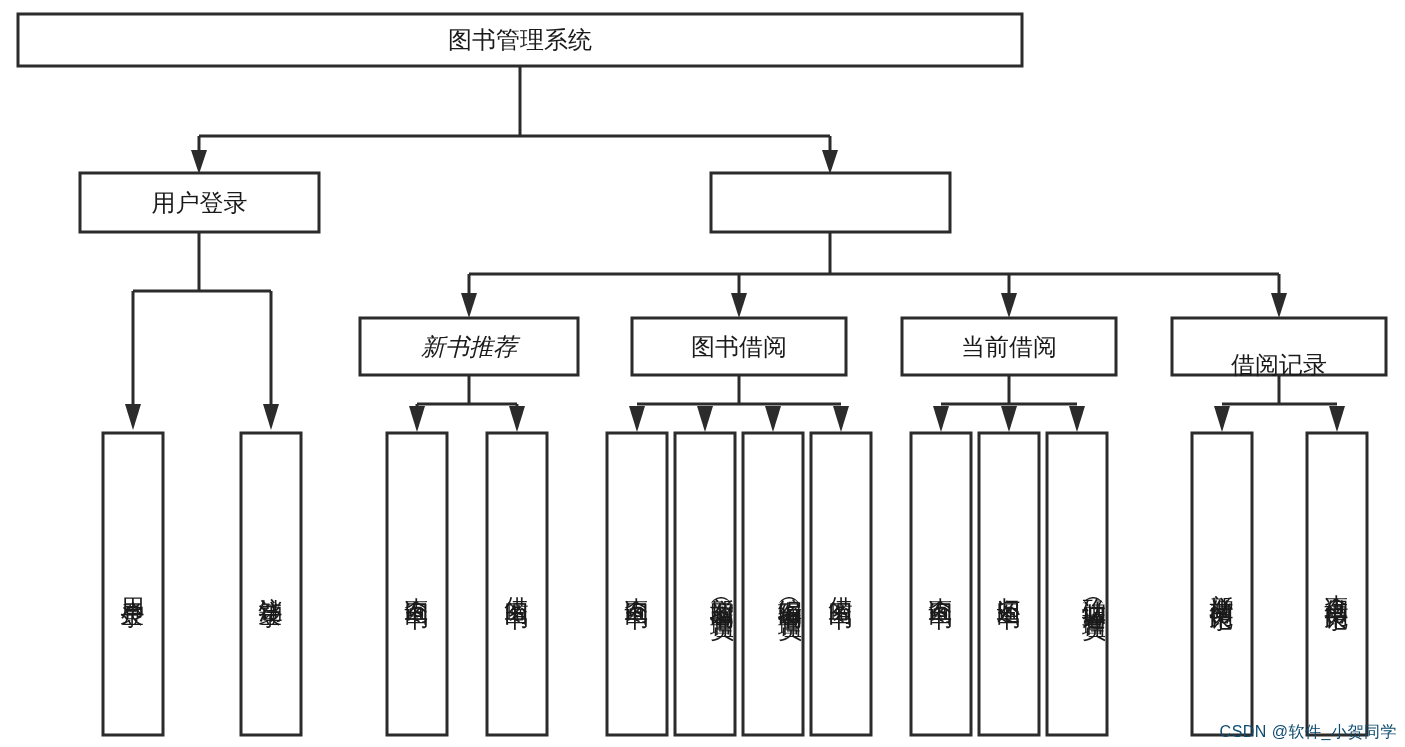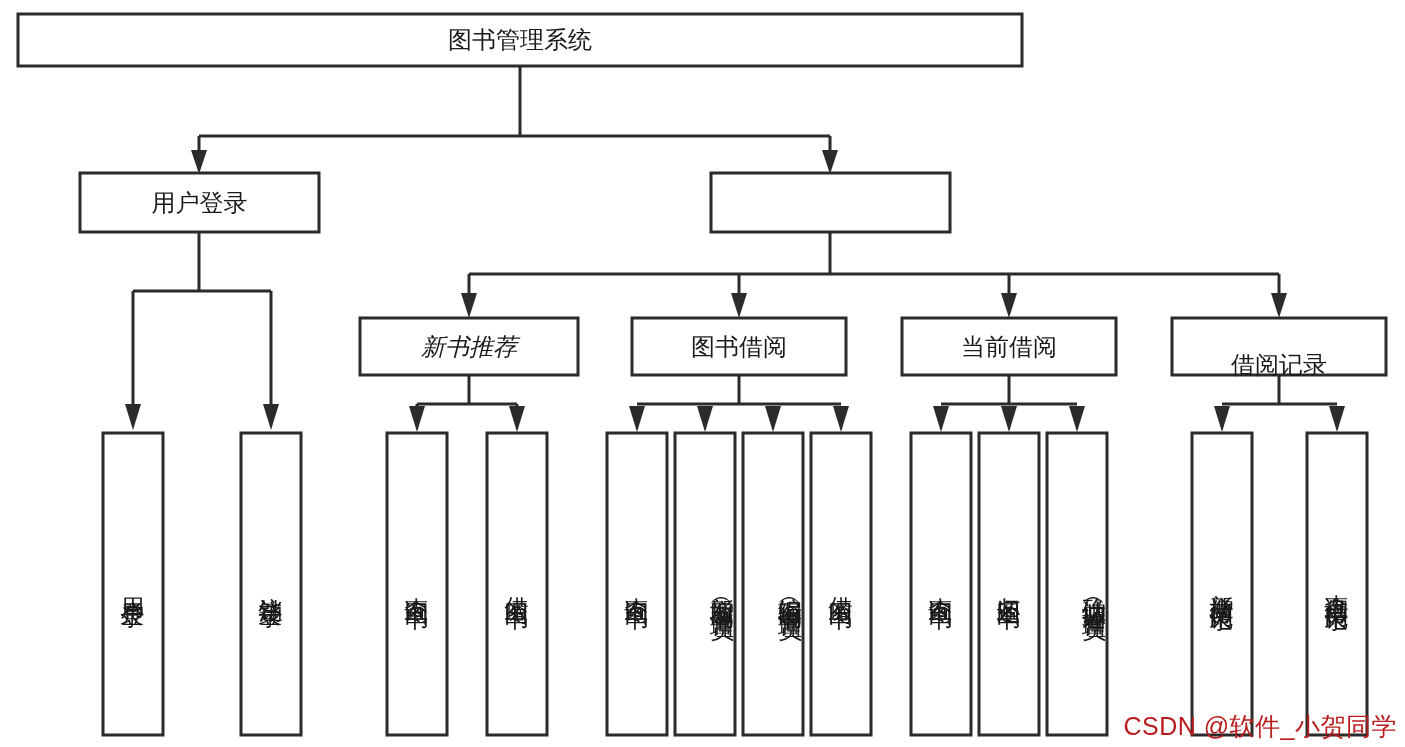--- a/index.html
+++ b/index.html
@@ -59,22 +59,22 @@
     font-size: 24px;
     color: #1a1a1a;
     white-space: nowrap;
     pointer-events: none;
   }
   #watermark {
     position: absolute;
     right: 8px;
     bottom: 4px;
     font-family: "Liberation Sans", "DejaVu Sans", sans-serif;
-    font-size: 25px;
-    color: #b91c1c;
+    font-size: 16px;
+    color: #0c4a6e;
     letter-spacing: 0.5px;
     white-space: nowrap;
   }
 </style>
 </head>
 <body>
 
 <div id="diagram-root">
 
   <svg id="flowchart" viewBox="0 0 1405 747" xmlns="http://www.w3.org/2000/svg">

